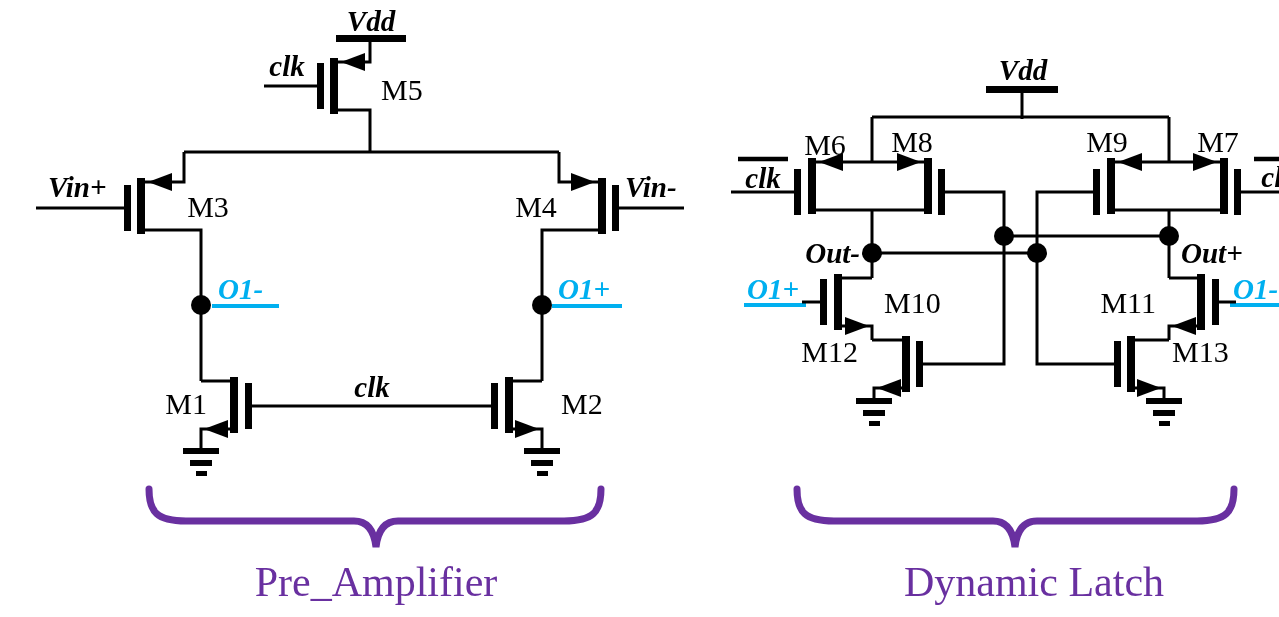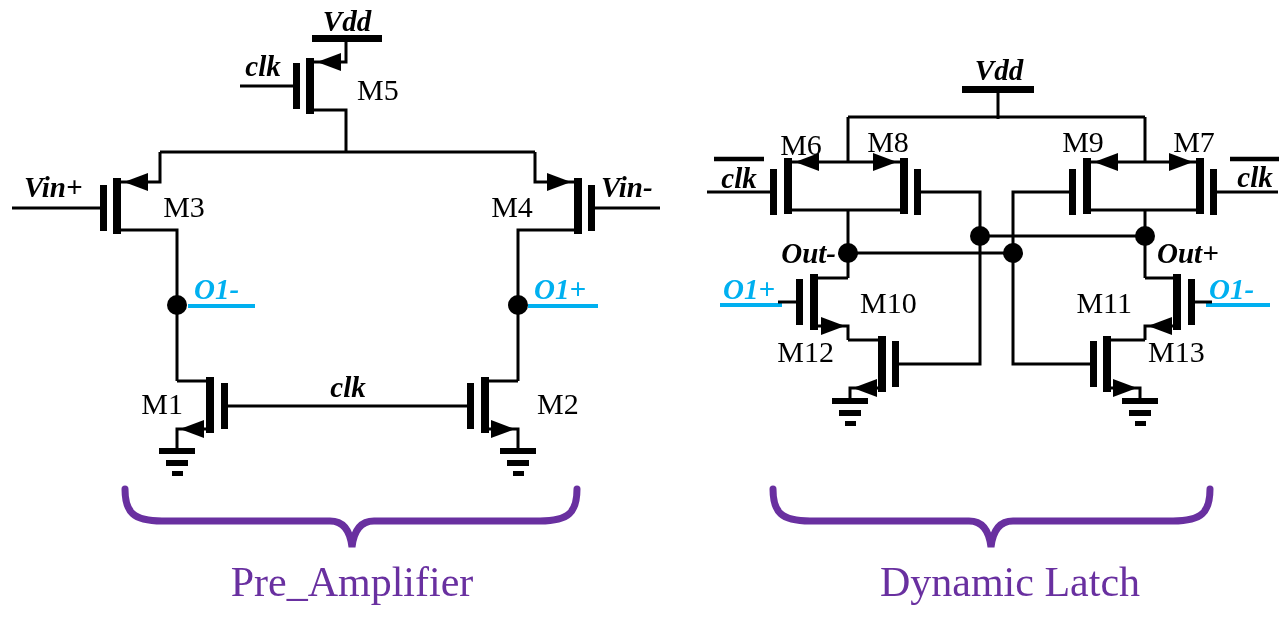--- a/index.html
+++ b/index.html
@@ -2,21 +2,21 @@
 <html style="--wire: #000000; --accent: #00B0F0; --anno: #6930A0; --bg: #FFFFFF;"><head>
 <meta charset="utf-8">
 <style>
   :root{
     --wire:#000000;
     --accent:#00B0F0;
     --anno:#6930A0;
     --bg:#FFFFFF;
   }
   html,body{margin:0;padding:0;background:var(--bg);}
-  .stage{width:1255px;height:617px;position:relative;background:var(--bg);}
+  .stage{width:1255px;height:617px;position:relative;background:var(--bg);padding-left:24px;}
   svg{display:block;}
   .w{stroke:var(--wire);stroke-width:3;fill:none;}
   .bar{fill:var(--wire);stroke:none;}
   .arr{fill:var(--wire);stroke:none;}
   .dot{fill:var(--wire);stroke:none;}
   .ov{stroke:var(--wire);stroke-width:4.5;fill:none;}
   .cy{stroke:var(--accent);stroke-width:4;fill:none;}
   text{font-family:"Liberation Serif","DejaVu Serif",serif;}
   text.m{font-size:30px;fill:var(--wire);font-style:normal;font-weight:400;}
   text.sig{font-size:29px;font-style:italic;font-weight:bold;fill:var(--wire);}

